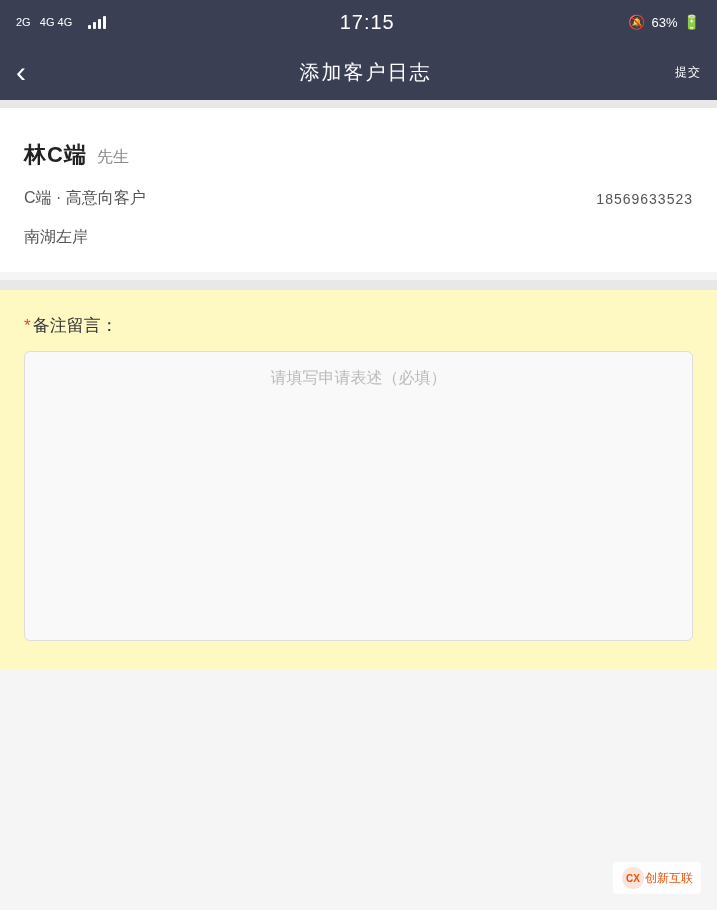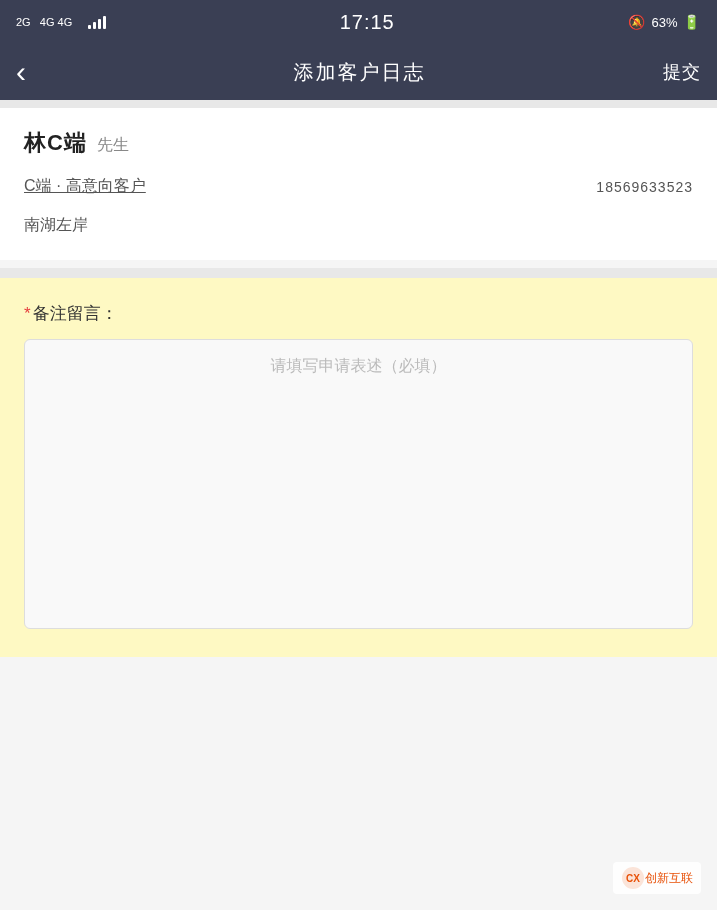--- a/index.html
+++ b/index.html
@@ -73,37 +73,37 @@
     }
 
     .nav-title {
       font-size: 20px;
       font-weight: 500;
       color: #fff;
       letter-spacing: 2px;
     }
 
     .nav-submit {
-      font-size: 18px;
+      font-size: 12px;
       color: #fff;
       cursor: pointer;
       letter-spacing: 1px;
     }
 
     
     .header-separator {
       width: 100%;
       height: 8px;
       background: #e8e8e8;
     }
 
     
     .customer-card {
       background: #fff;
-      padding: 20px 24px 24px 24px;
+      padding: 32px 24px 24px 24px;
     }
 
     .customer-name-row {
       display: flex;
       align-items: baseline;
       gap: 10px;
       margin-bottom: 18px;
     }
 
     .customer-name {
@@ -121,21 +121,20 @@
     .customer-info-row {
       display: flex;
       align-items: center;
       justify-content: space-between;
       margin-bottom: 18px;
     }
 
     .customer-tag {
       font-size: 16px;
       color: #555;
-      text-decoration: underline;
     }
 
     .customer-phone {
       font-size: 14px;
       color: #555;
       letter-spacing: 1px;
     }
 
     .customer-location {
       font-size: 16px;

